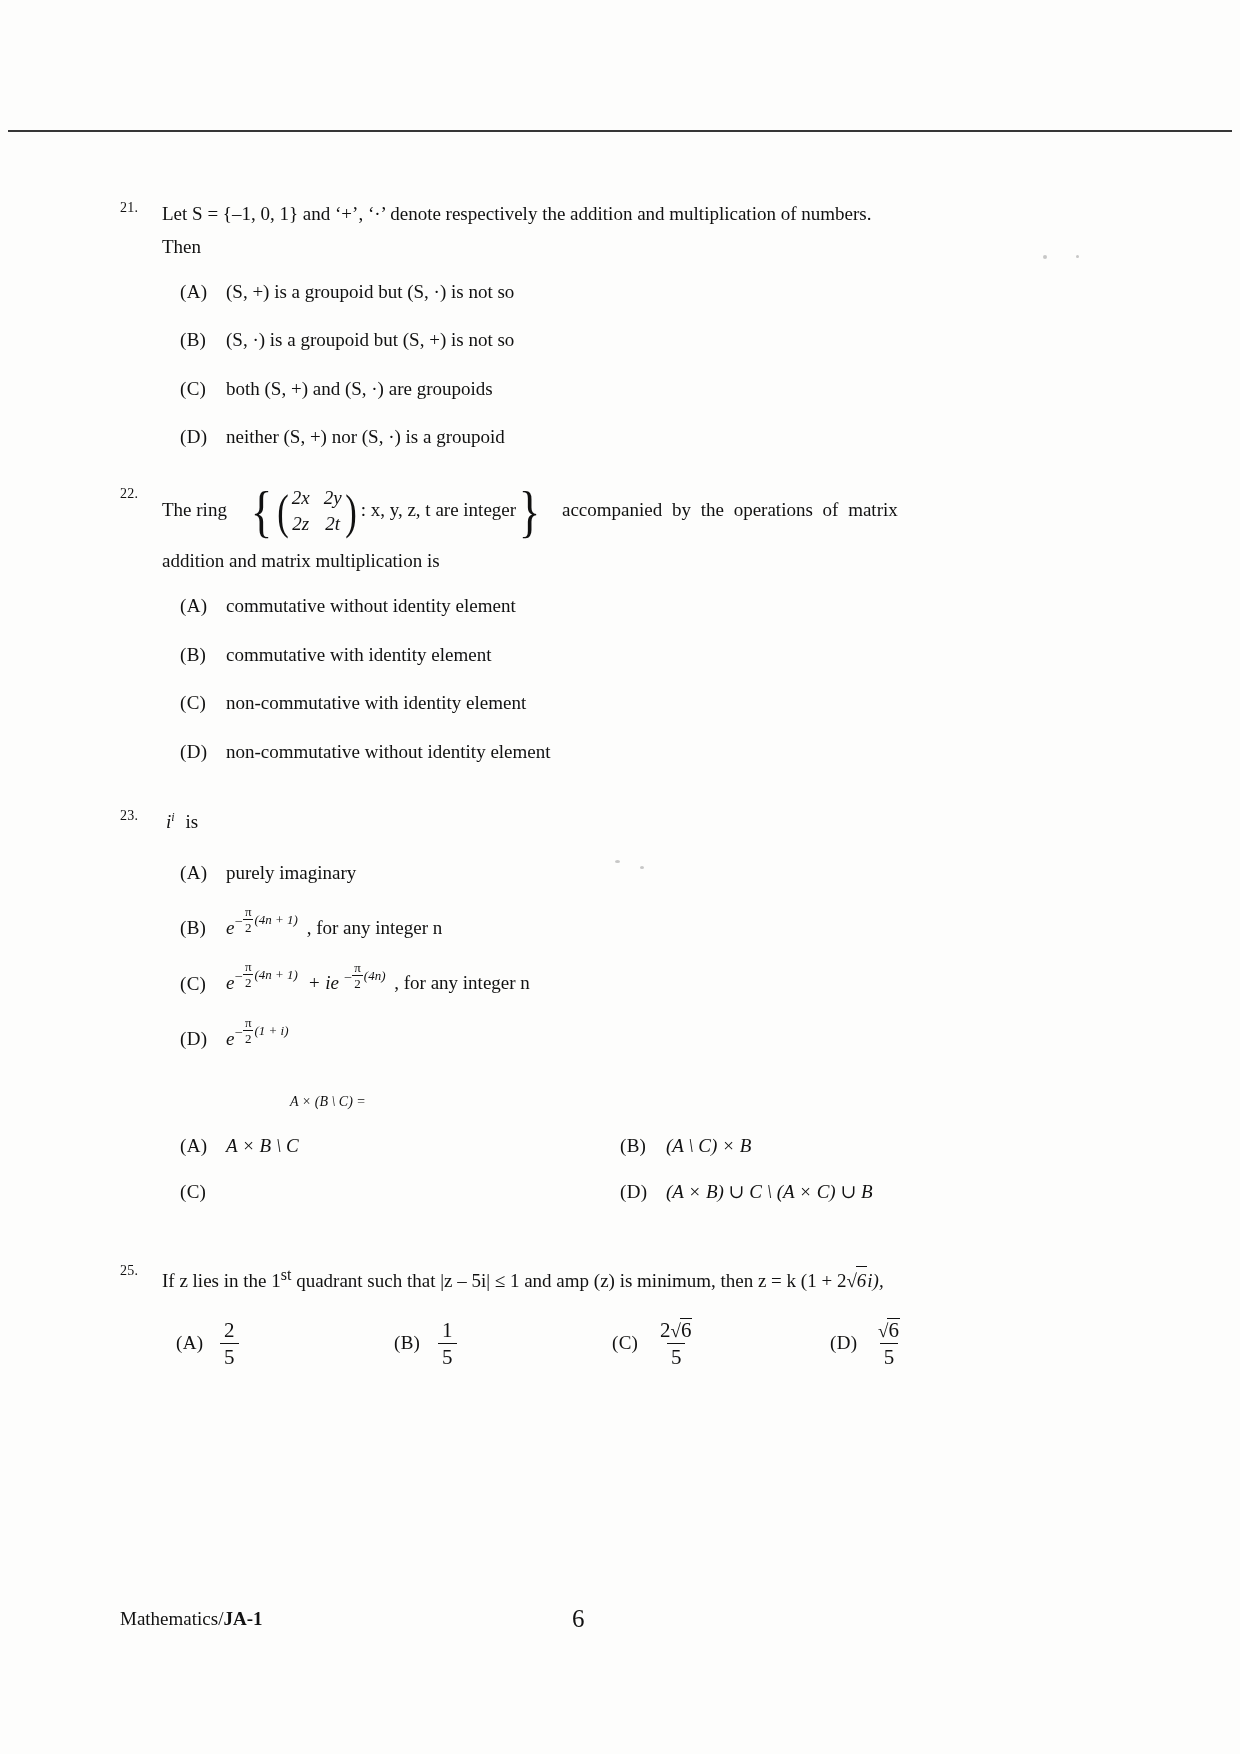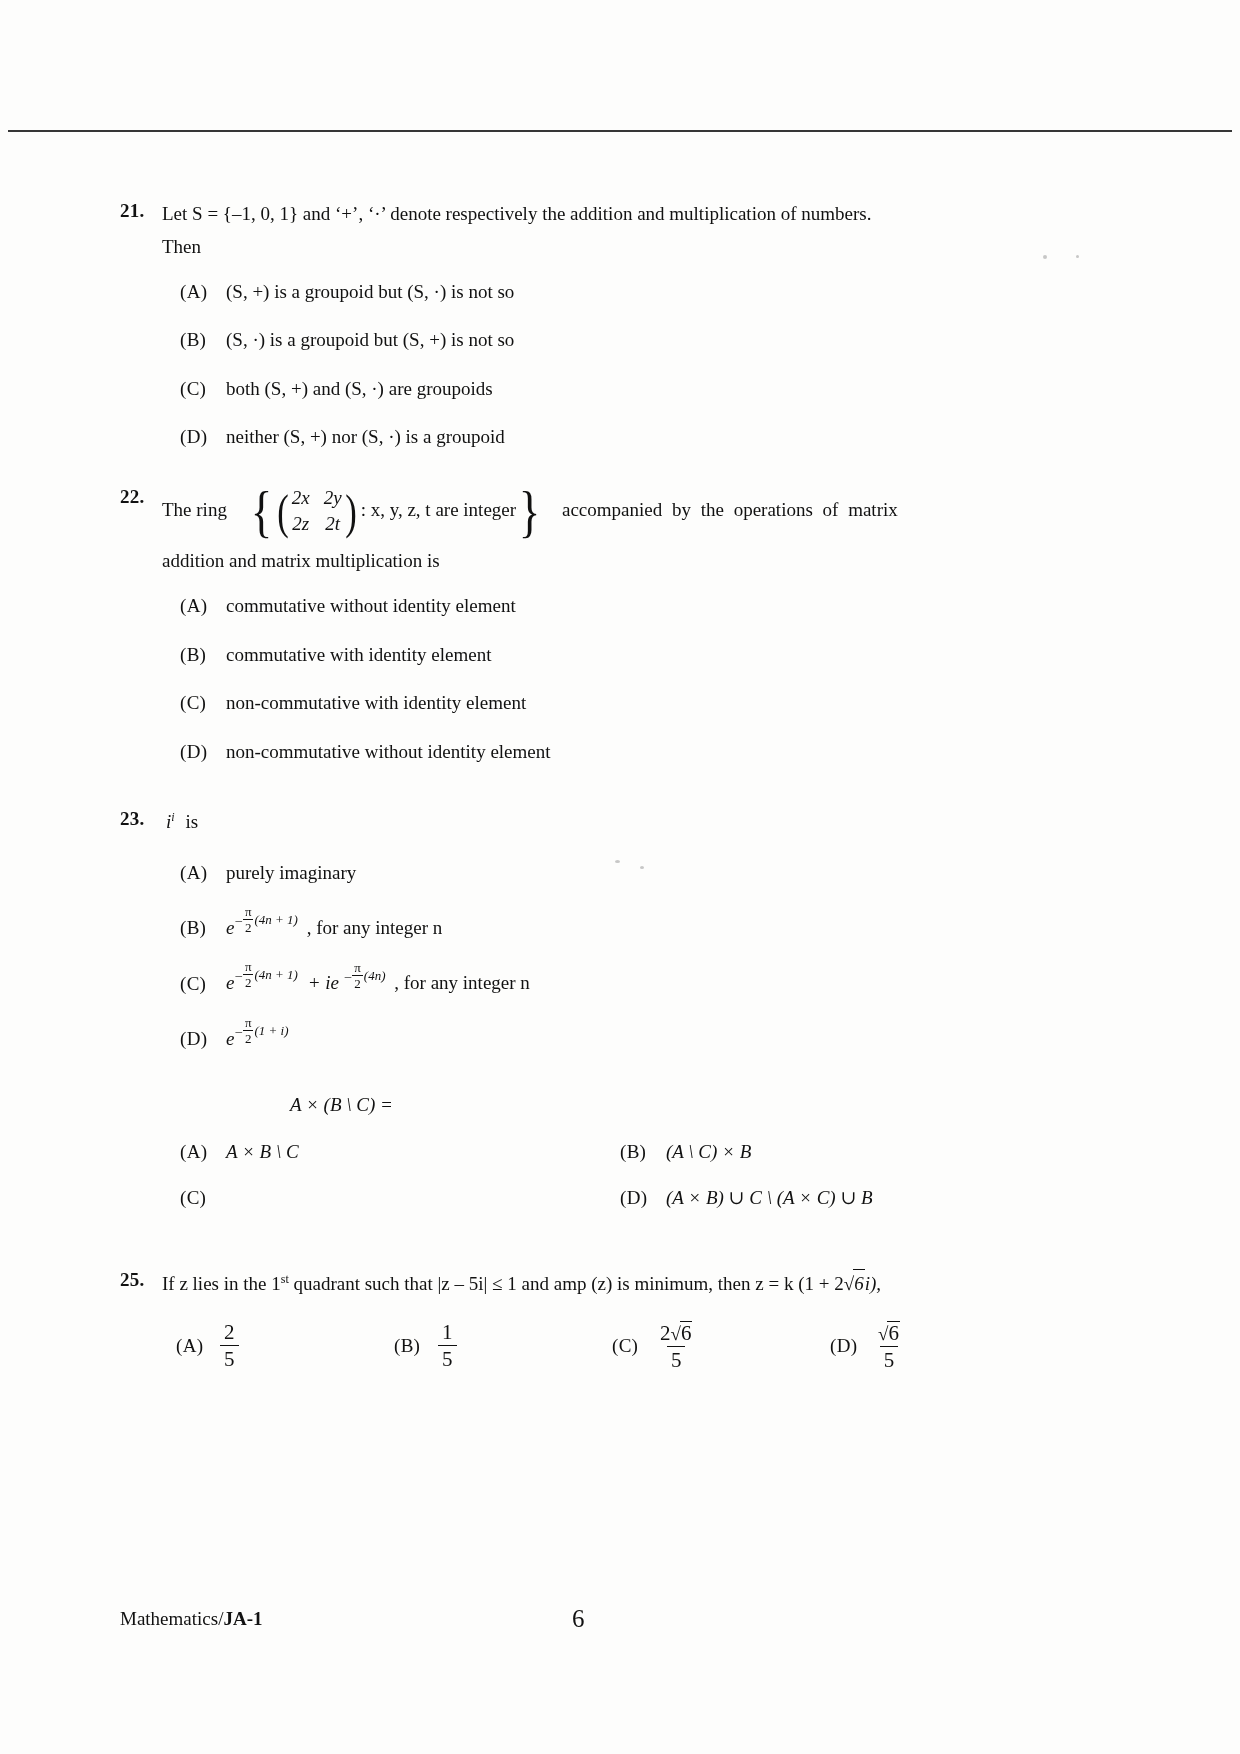--- a/index.html
+++ b/index.html
@@ -43,22 +43,22 @@
   
   .q {
     position: relative;
     margin-bottom: 30px;
   }
   .q-head {
     display: flex;
     align-items: flex-start;
   }
   .q-num {
-    font-weight: bold;
-    font-size: 19px;
+    font-weight: normal;
+    font-size: 14px;
     width: 42px;
     flex: 0 0 42px;
     letter-spacing: .2px;
   }
   .q-body {
     flex: 1 1 auto;
     font-size: 19px;
     line-height: 1.52;
     text-align: justify;
   }
@@ -108,21 +108,21 @@
   }
   .opts-grid-2 .opt { margin-bottom: 0; align-items: center; }
   .opts-grid-2 .opt-lab { width: 42px; flex: 0 0 42px; }
 
   
   .mi { font-style: italic; }
 
   .centered-eq {
     margin-top: 14px;
     margin-left: 170px;
-    font-size: 19px;
+    font-size: 14px;
   }
 
   
   .ring-expr {
     display: inline-flex;
     align-items: center;
     vertical-align: middle;
     margin: 0 3px;
   }
   .brace {
@@ -213,21 +213,21 @@
     margin-left: -1px;
   }
   .radsign { font-size: 19px; }
 
   .sup-small {
     font-size: 12px;
     vertical-align: super;
     font-style: italic;
   }
   .sup-st {
-    font-size: 12px;
+    font-size: 16px;
     vertical-align: super;
   }
 
   
   .footer {
     position: absolute;
     left: 120px;
     right: 120px;
     top: 1608px;
     font-size: 19px;

